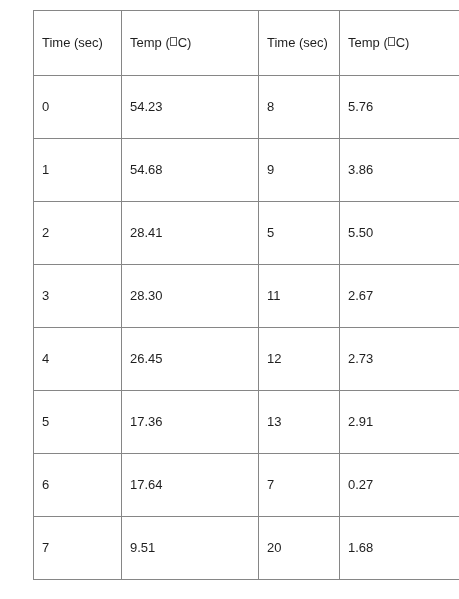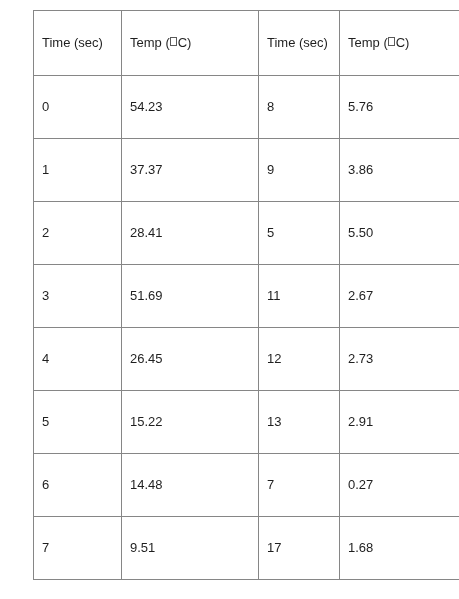--- a/index.html
+++ b/index.html
@@ -87,56 +87,56 @@
     </thead>
     <tbody>
       <tr>
         <td>0</td>
         <td>54.23</td>
         <td>8</td>
         <td>5.76</td>
       </tr>
       <tr>
         <td>1</td>
-        <td>37.37</td>
+        <td>54.68</td>
         <td>9</td>
         <td>3.86</td>
       </tr>
       <tr>
         <td>2</td>
         <td>28.41</td>
         <td>5</td>
         <td>5.50</td>
       </tr>
       <tr>
         <td>3</td>
-        <td>51.69</td>
+        <td>28.30</td>
         <td>11</td>
         <td>2.67</td>
       </tr>
       <tr>
         <td>4</td>
         <td>26.45</td>
         <td>12</td>
         <td>2.73</td>
       </tr>
       <tr>
         <td>5</td>
-        <td>15.22</td>
+        <td>17.36</td>
         <td>13</td>
         <td>2.91</td>
       </tr>
       <tr>
         <td>6</td>
-        <td>14.48</td>
+        <td>17.64</td>
         <td>7</td>
         <td>0.27</td>
       </tr>
       <tr>
         <td>7</td>
         <td>9.51</td>
-        <td>17</td>
+        <td>20</td>
         <td>1.68</td>
       </tr>
     </tbody>
   </table>
 
 </div>
 
 </body></html>

